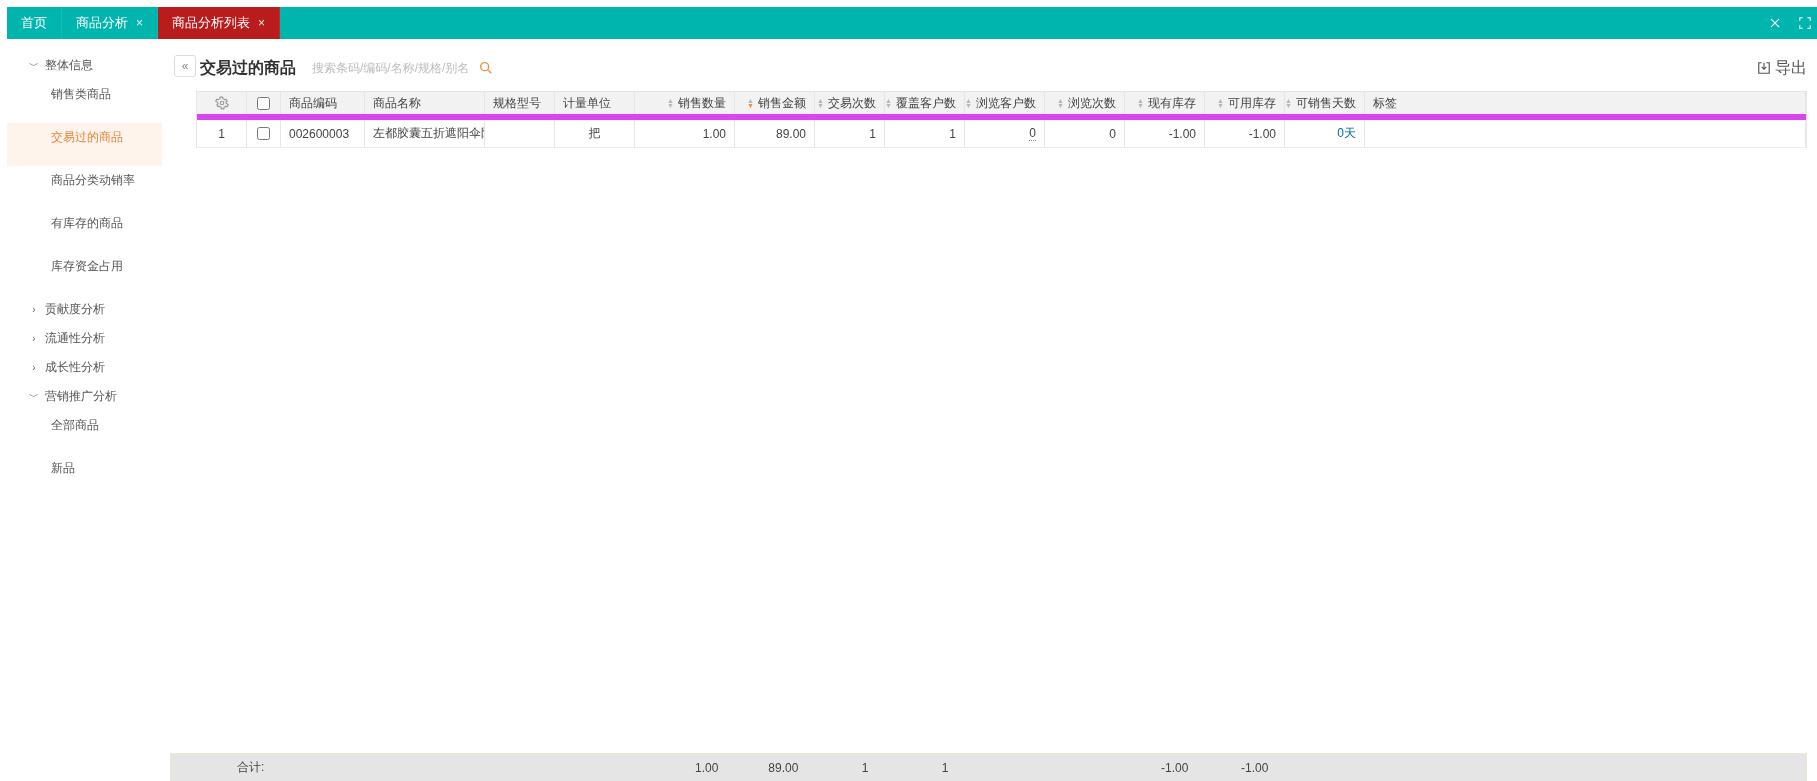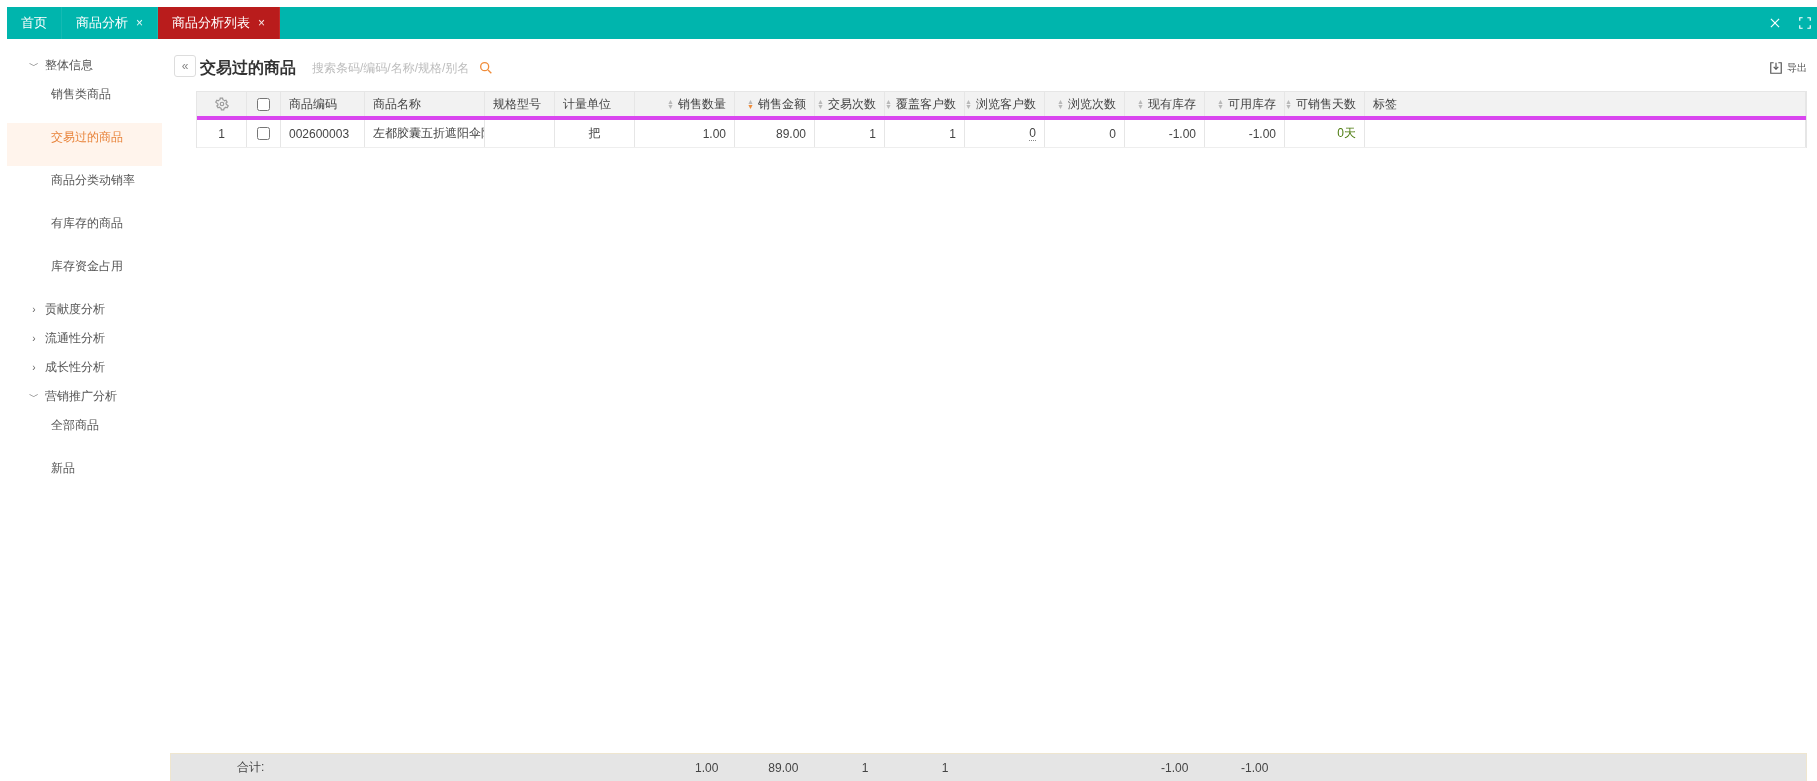--- a/index.html
+++ b/index.html
@@ -140,34 +140,34 @@
   }
   .search-input::placeholder { color:#bdbdbd; }
   .search-icon { color:#f08c3a; cursor:pointer; display:flex; align-items:center; }
   .header-spacer { flex:1; }
   .export-btn {
     display:flex;
     align-items:center;
     gap:4px;
     color:#555;
     cursor:pointer;
-    font-size:10px;
+    font-size:16px;
   }
   .export-btn svg { stroke:#555; }
 
   
   .table-wrap {
     border:1px solid #e6e6e6;
     border-bottom:none;
     flex:0 0 auto;
   }
   .thead {
     display:flex;
     background:#f2f2f2;
-    border-bottom:4px solid #d946ef;
+    border-bottom:6px solid #d946ef;
     height:28px;
     align-items:center;
   }
   .th, .td {
     font-size:12px;
     padding:0 8px;
     display:flex;
     align-items:center;
     height:100%;
     border-right:1px solid #e6e6e6;
@@ -190,21 +190,21 @@
     display:flex;
     height:28px;
     align-items:center;
     border-bottom:1px solid #eee;
     background:#fff;
   }
   .td { color:#444; }
   .td.right, .th.right { justify-content:flex-end; }
   .td.center, .th.center { justify-content:center; }
   .td .dotted { border-bottom:1px dotted #888; cursor:pointer; }
-  .td .red { color:#4d7c0f; }
+  .td .red { color:#0369a1; }
 
   .col-gear   { width:50px; }
   .col-check  { width:34px; }
   .col-code   { width:84px; }
   .col-name   { width:120px; }
   .col-spec   { width:70px; }
   .col-unit   { width:80px; }
   .col-qty    { width:100px; }
   .col-amt    { width:80px; }
   .col-trades { width:70px; }

